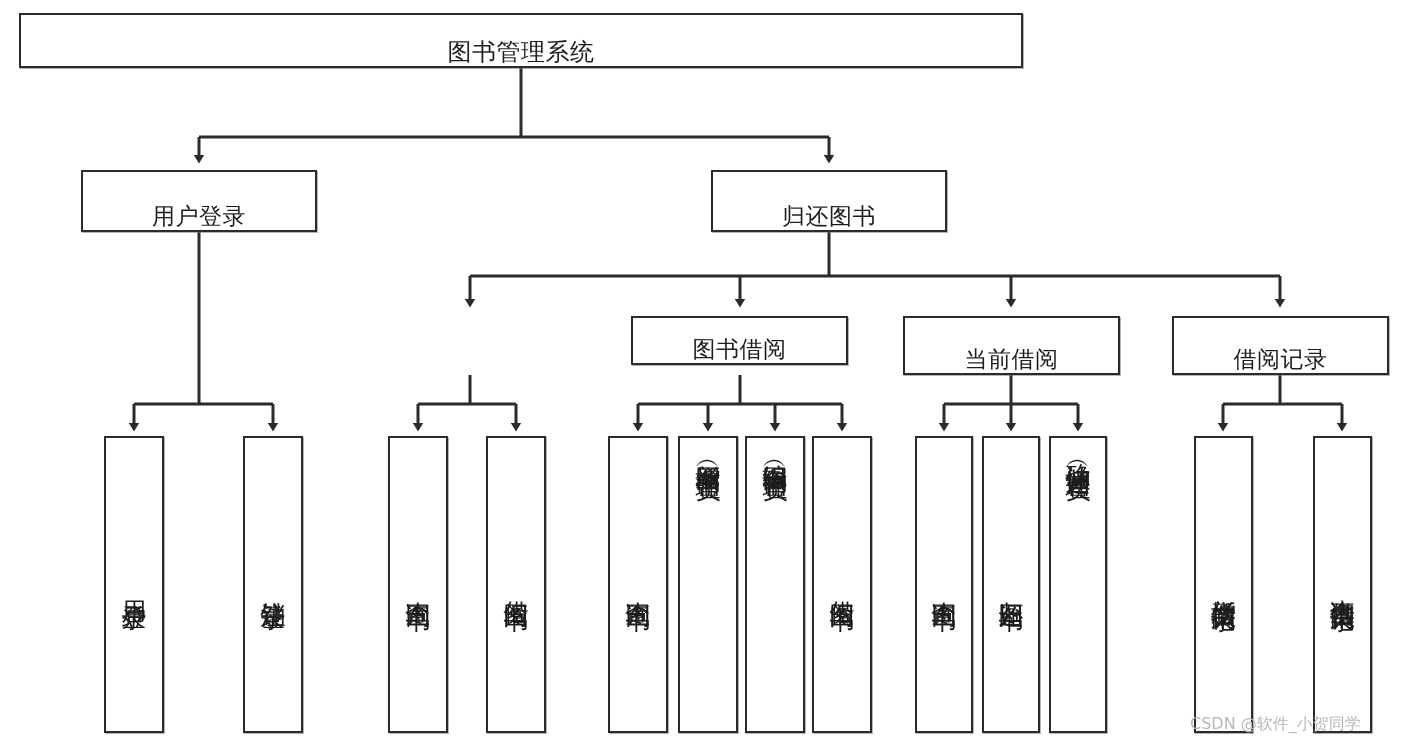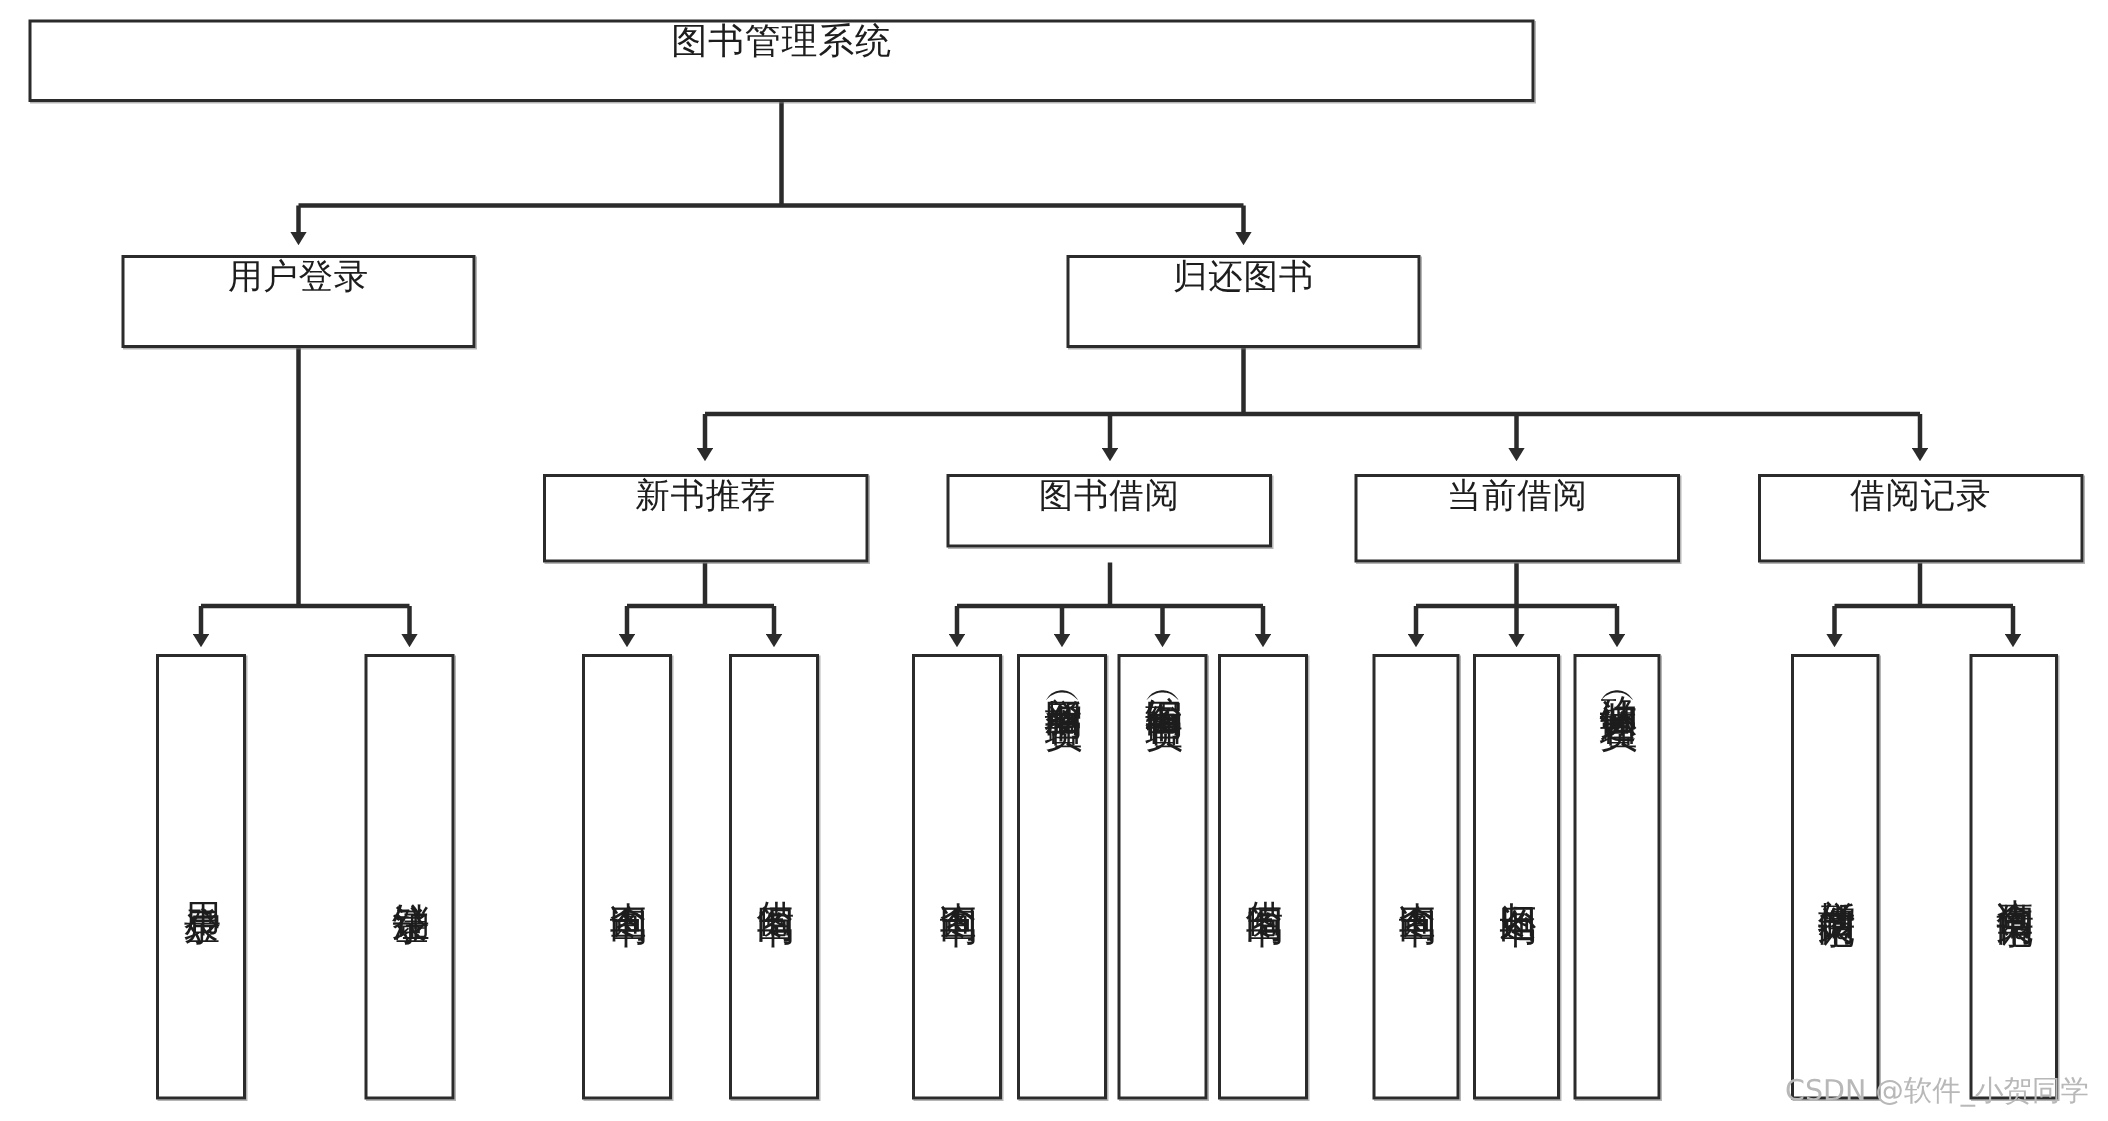--- a/index.html
+++ b/index.html
@@ -26,21 +26,21 @@
     height: 747px;
     pointer-events: none;
   }
   .node {
     position: absolute;
     box-sizing: border-box;
     background: #ffffff;
     border: 2px solid #2b2b2b;
     box-shadow: 1px 1px 0 0 rgba(120,120,120,0.55);
     display: flex;
-    align-items: flex-start;
+    align-items: flex-end;
     justify-content: center;
     z-index: 2;
   }
   .node .lbl {
     display: block;
     text-align: center;
     line-height: 1.12;
     white-space: nowrap;
     color: #1d1d1d;
   }
@@ -68,21 +68,21 @@
   }
   
   .node.vert.centered {
     align-items: center;
     padding-top: 0;
   }
   #watermark {
     position: absolute;
     left: 1190px;
     top: 714px;
-    font-size: 19px;
+    font-size: 16px;
     color: #b8b8b8;
     white-space: nowrap;
     z-index: 5;
     font-family: "DejaVu Sans", "Liberation Sans", sans-serif;
   }
 </style>
 </head>
 <body>
 
 <div id="canvas">
@@ -141,23 +141,20 @@
     <span class="lbl">图书管理系统</span>
   </div>
 
   <div class="node horiz" style="left:81px; top:170px; width:236px; height:62px;">
     <span class="lbl">用户登录</span>
   </div>
   <div class="node horiz" style="left:711px; top:170px; width:236px; height:62px;">
     <span class="lbl">归还图书</span>
   </div>
 
-  <div class="node horiz" style="left:362px; top:316px; width:217px; height:59px;">
-    <span class="lbl">新书推荐</span>
-  </div>
   <div class="node horiz" style="left:631px; top:316px; width:217px; height:49px;">
     <span class="lbl">图书借阅</span>
   </div>
   <div class="node horiz" style="left:903px; top:316px; width:217px; height:59px;">
     <span class="lbl">当前借阅</span>
   </div>
   <div class="node horiz" style="left:1172px; top:316px; width:217px; height:59px;">
     <span class="lbl">借阅记录</span>
   </div>
 

